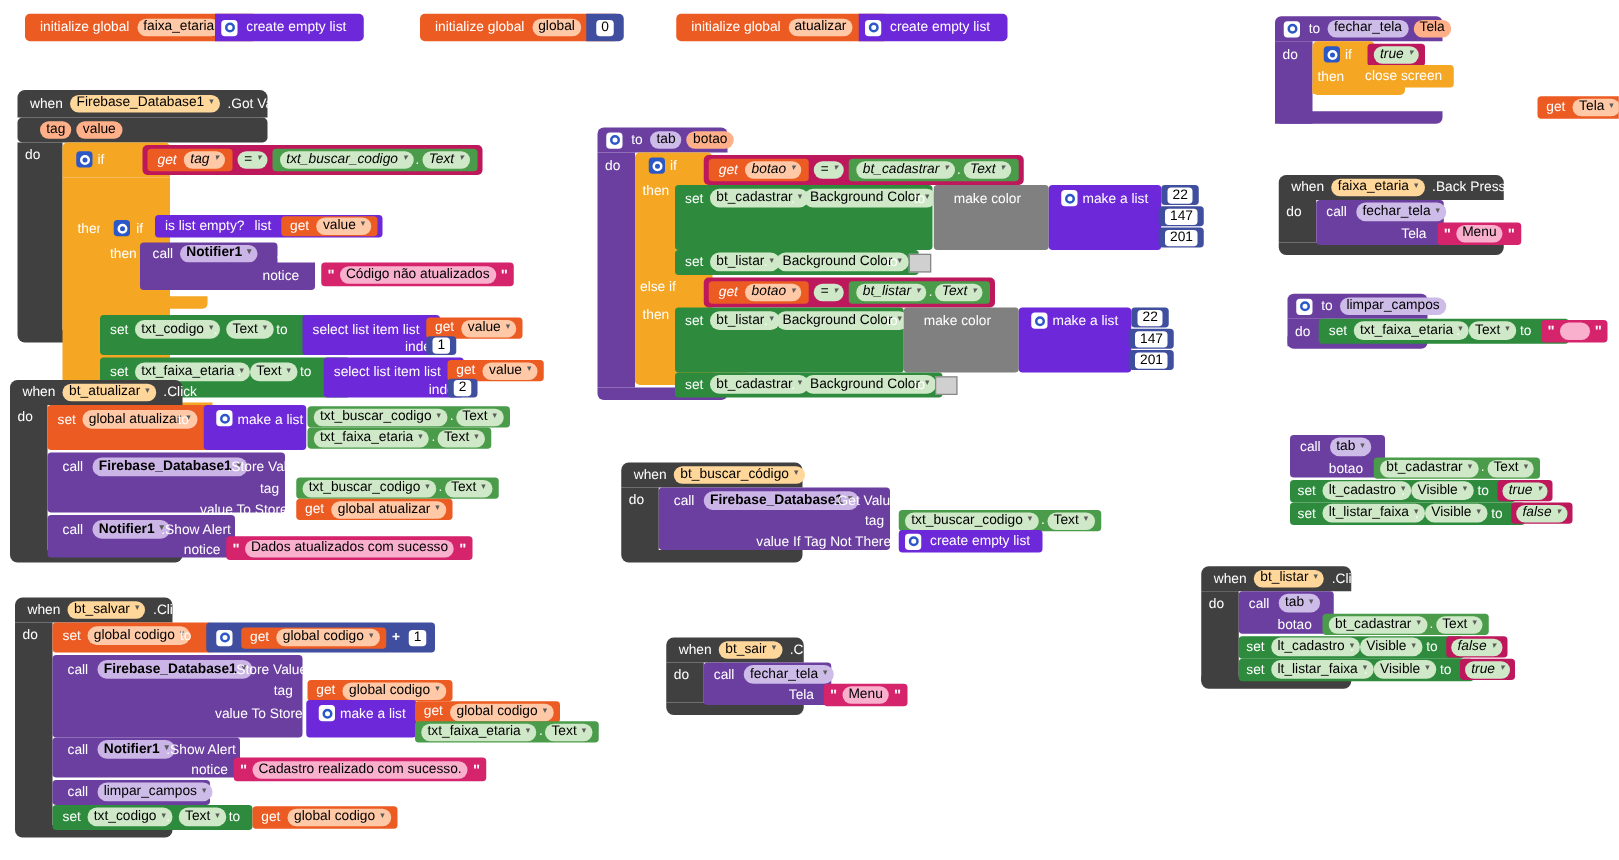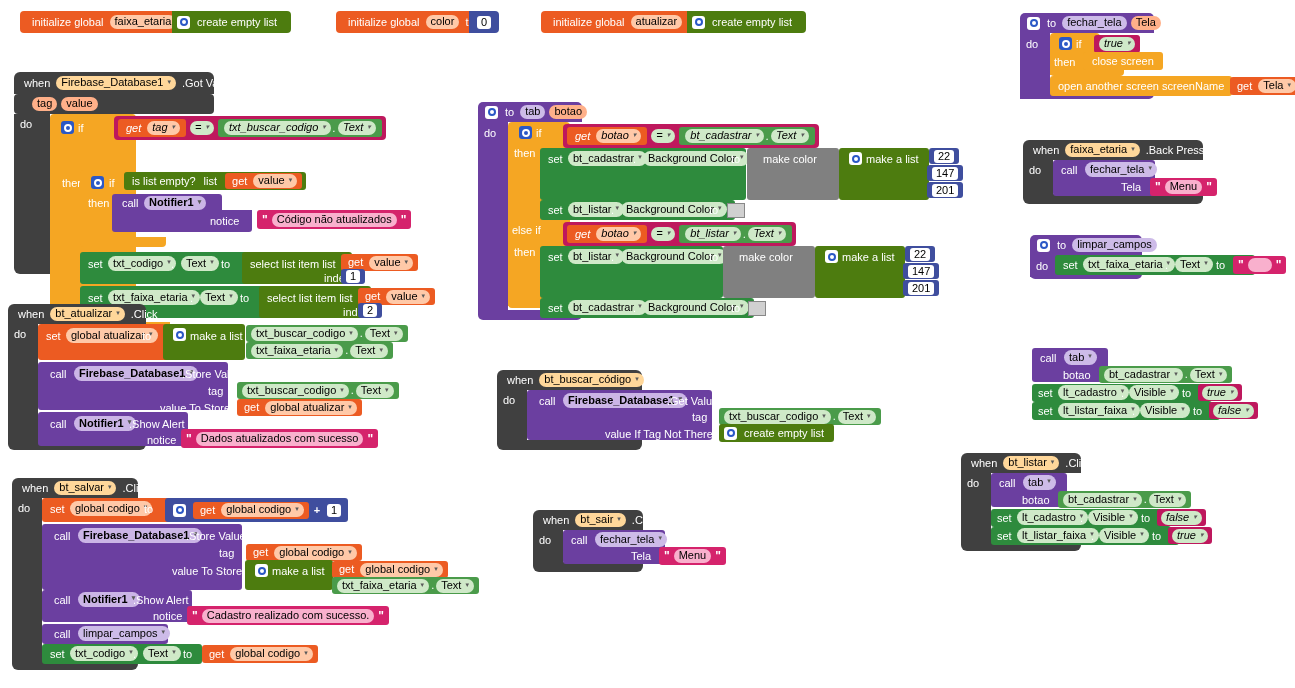--- a/index.html
+++ b/index.html
@@ -20,21 +20,21 @@
     box-sizing:border-box;
     white-space:nowrap;
     line-height:1;
   }
   .evt   {background:#404040;}
   .ctrl  {background:#f5a623;}          
   .proc  {background:#6b3fa0;}
   .logic {background:#be185d;font-style:italic;}
   .math  {background:#3f4e9e;}
   .text  {background:#d5236c;}
-  .list  {background:#4d7c0f;}
+  .list  {background:#6d28d9;}
   .colorB{background:#808080;}
   .varS  {background:#ec5b22;}          
   .setG  {background:#2e8b3d;}          
   .getG  {background:#4a9b4a;}
 
   
   .fld{
     display:inline-flex;align-items:center;
     border-radius:9px;padding:1px 5px 2px 5px;
     margin:0 2px;font-size:11px;color:#000;
@@ -90,21 +90,21 @@
       <span class="gear lt">
           <i></i>
         </span>
       <span class="lbl">create empty list</span>
     </div>
   </div>
 
   <div class="blk" style="left:336px;top:11px;">
     <div class="b varS" style="height:22px;padding:0 4px 0 8px;border-radius:4px;">
       <span class="lbl">initialize global</span>
-      <span class="fld org">color</span>
+      <span class="fld org">global</span>
       <span class="lbl">to</span>
       <span style="width:8px;"></span>
     </div>
     <div class="b math" style="height:22px;padding:0 6px;position:absolute;left:133px;top:0;border-radius:0 4px 4px 0;">
       <span class="fld num">0</span>
     </div>
   </div>
 
   <div class="blk" style="left:541px;top:11px;">
     <div class="b varS" style="height:22px;padding:0 4px 0 8px;border-radius:4px;">
@@ -546,23 +546,20 @@
       </span>
     <span style="position:absolute;left:56px;top:25px;color:#fff;">if</span>
     <div class="b logic" style="position:absolute;left:74px;top:22px;height:18px;padding:0 3px;border-radius:3px;">
       <span class="fld lt dd">true</span>
     </div>
     <span style="position:absolute;left:34px;top:43px;color:#fff;">then</span>
     <div class="b ctrl" style="position:absolute;left:63px;top:39px;height:18px;padding:0 5px;border-radius:3px;">
       <span class="lbl">close screen</span>
     </div>
 
-    <div class="b ctrl" style="position:absolute;left:30px;top:63px;height:20px;padding:0 4px;border-radius:3px;">
-      <span class="lbl">open another screen  screenName</span>
-    </div>
     <div class="b varS" style="position:absolute;left:210px;top:64px;height:18px;padding:0 3px;border-radius:3px;">
       <span class="lbl">get</span>
       <span class="fld org dd">Tela</span>
     </div>
   </div>
 
   <div class="blk" style="left:1023px;top:140px;width:220px;height:58px;">
     <div class="b evt" style="position:absolute;left:0;top:0;width:180px;height:20px;padding:0 6px;border-radius:6px 6px 0 0;">
       <span class="lbl">when</span>
       <span class="fld evtn dd">faixa_etaria</span>

